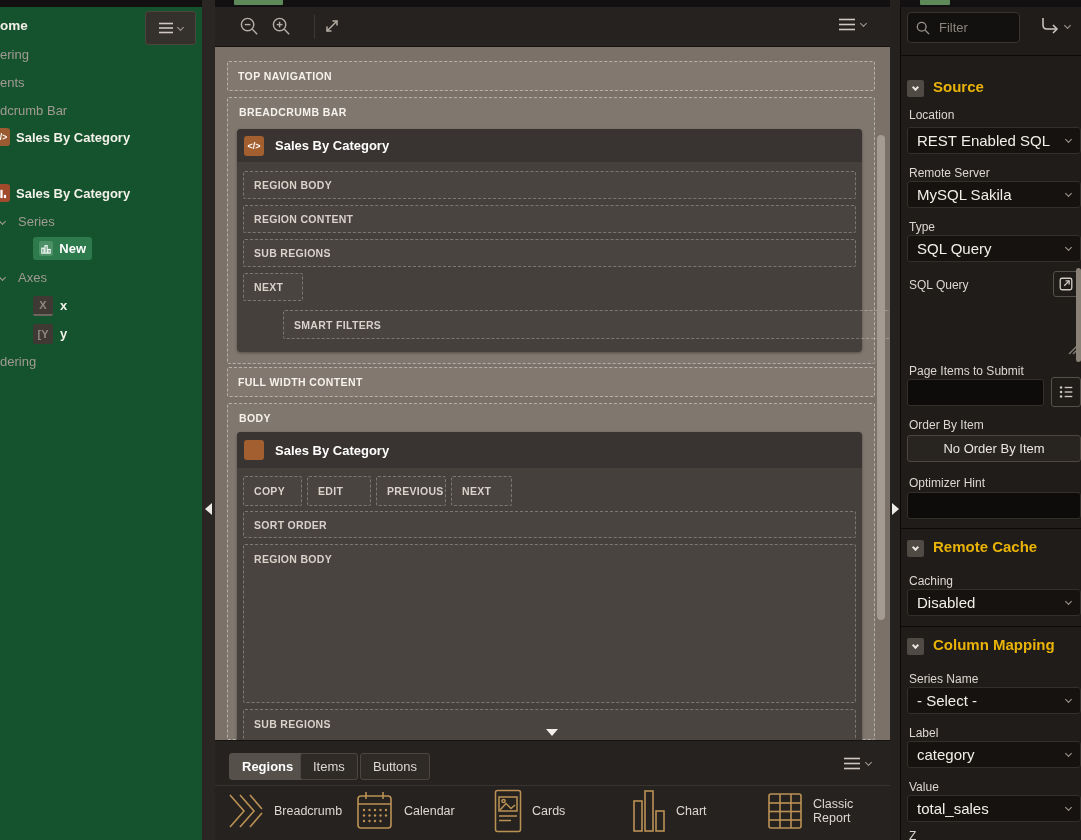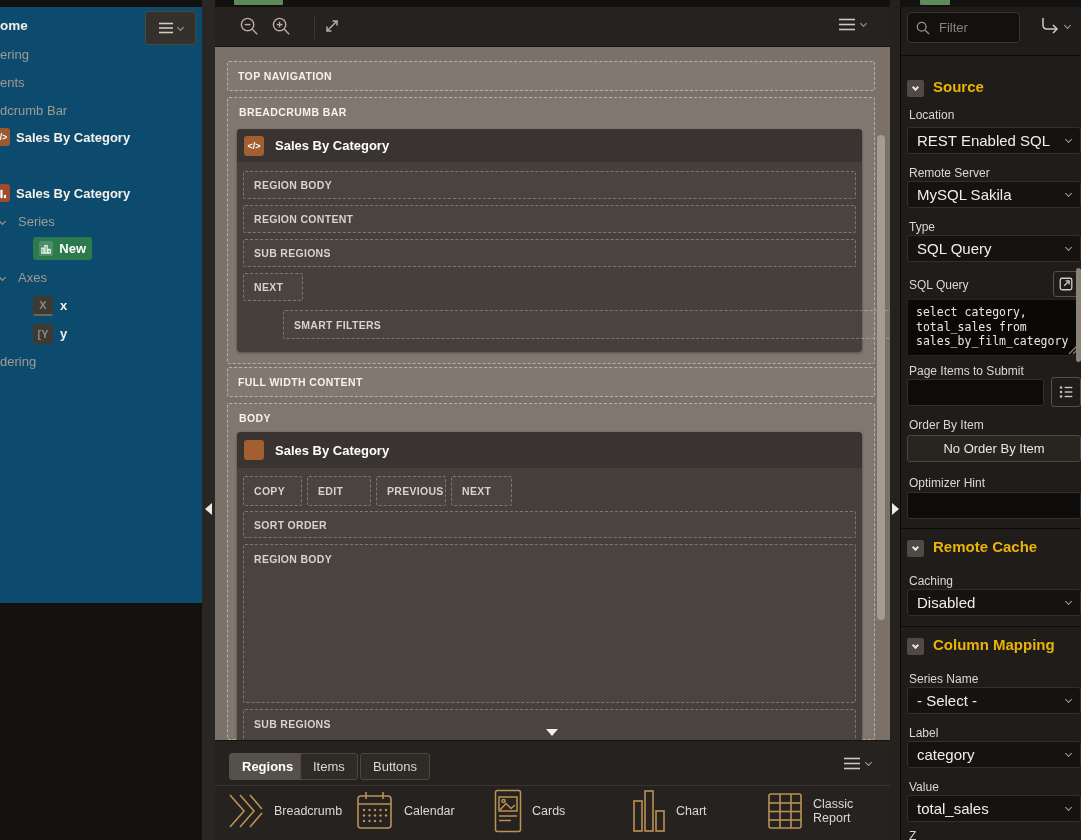--- a/index.html
+++ b/index.html
@@ -3,21 +3,21 @@
 <meta charset="utf-8">
 <style>
   html,body{margin:0;padding:0;background:#131110;}
   *{box-sizing:border-box;font-family:"Liberation Sans",sans-serif;}
   .app{position:relative;width:1081px;height:840px;overflow:hidden;background:#131110;}
   .abs{position:absolute;}
   
   .topstrip{left:0;top:0;width:1081px;height:7px;background:#121010;}
   .greenbar{top:0;height:5px;background:#5d8a58;border-radius:0 0 1px 1px;}
   
-  .left-panel{left:0;top:7px;width:202px;height:596px;background:#0c4a6e;overflow:hidden;}
+  .left-panel{left:0;top:7px;width:202px;height:833px;background:#14532d;overflow:hidden;}
   .tree-frag{color:#a29b93;font-size:13px;white-space:nowrap;}
   .tree-root{color:#f2efe9;font-size:13.5px;font-weight:700;}
   .tree-node{color:#f4f1ea;font-size:13px;font-weight:700;white-space:nowrap;}
   .tree-iconsq{width:18px;height:18px;border-radius:3px;background:#9c5a30;color:#fff;
     display:flex;align-items:center;justify-content:center;font-size:8.5px;font-weight:700;}
   .menu-btn{width:51px;height:34px;background:#343029;background:#34302b;border:1px solid #4c463f;
     border-radius:3px;display:flex;align-items:center;justify-content:center;gap:4px;cursor:pointer;}
   .new-badge{background:#2d7a4d;border-radius:3px;width:59px;height:23px;display:flex;align-items:center;
     gap:6px;padding:0 6px;color:#fff;font-size:13px;font-weight:700;}
   .new-badge .ic{width:15px;height:15px;background:#4d9068;border-radius:2px;display:flex;align-items:center;justify-content:center;}
@@ -406,23 +406,20 @@
     </div>
 
     <span class="abs plabel" style="left:8px;top:271px;">SQL Query</span>
     <span class="abs sqbtn" style="left:152px;top:264px;width:26px;height:26px;">
       <svg width="16" height="16" viewBox="0 0 18 18" fill="none" stroke="#cfc9c2" stroke-width="1.5">
         <rect x="2.5" y="2.5" width="13" height="13" rx="2"></rect>
           <line x1="7" y1="11" x2="12.5" y2="5.5"></line>
           <polyline points="8.5,5.5 12.5,5.5 12.5,9.5"></polyline>
       </svg>
     </span>
-    <div class="abs pcode" style="left:6px;top:292px;width:175px;height:57px;">select category,
-total_sales from
-sales_by_film_category</div>
     <svg class="abs" style="left:166px;top:336px;" width="12" height="12" viewBox="0 0 12 12">
       <g stroke="#8a8177" stroke-width="1.2">
           <line x1="2" y1="11" x2="11" y2="2"></line>
           <line x1="6" y1="11" x2="11" y2="6"></line>
         </g>
     </svg>
 
     <span class="abs plabel" style="left:8px;top:357px;">Page Items to Submit</span>
     <div class="abs pinp" style="left:6px;top:372px;width:137px;height:27px;"></div>
     <span class="abs sqbtn" style="left:150px;top:370px;width:30px;height:30px;">

